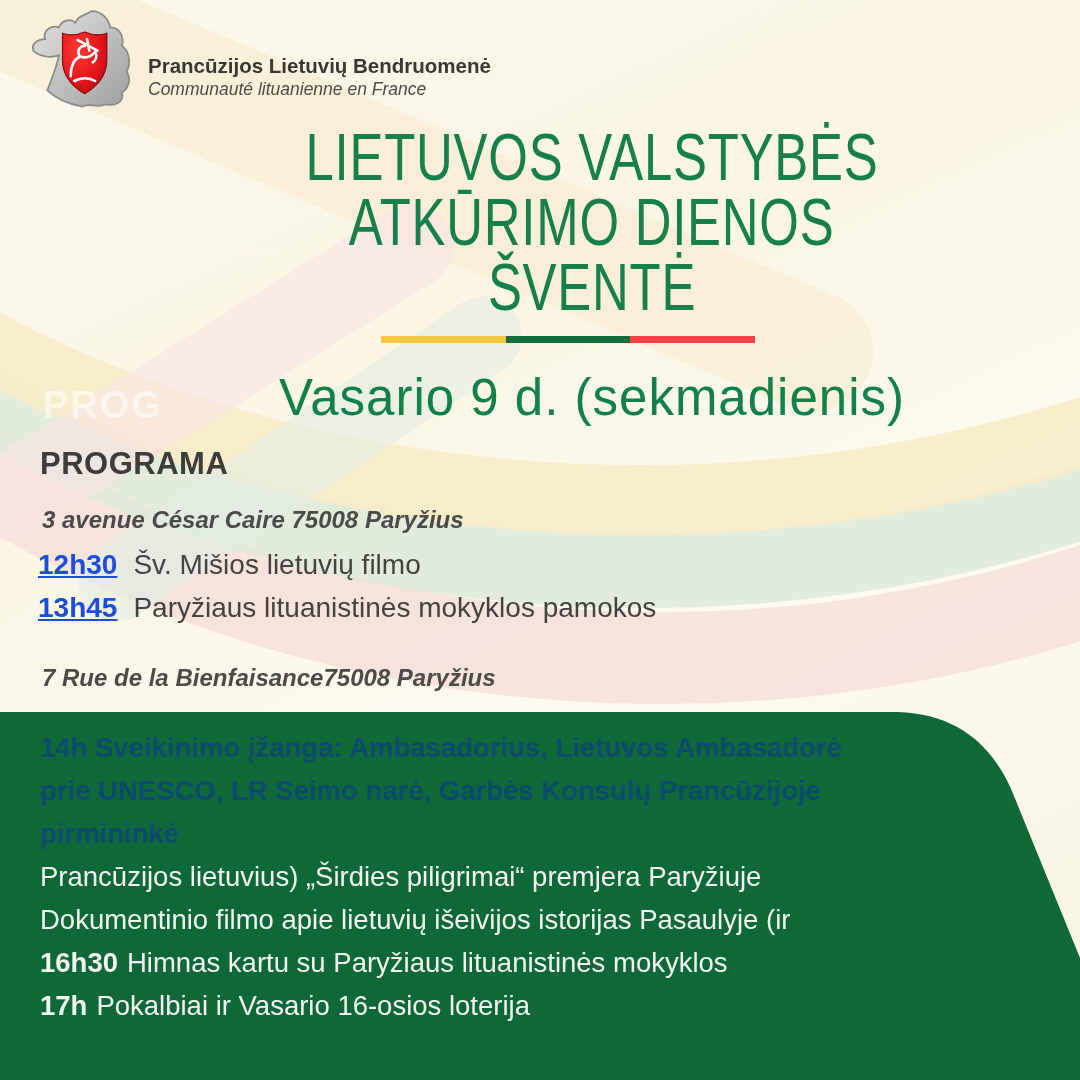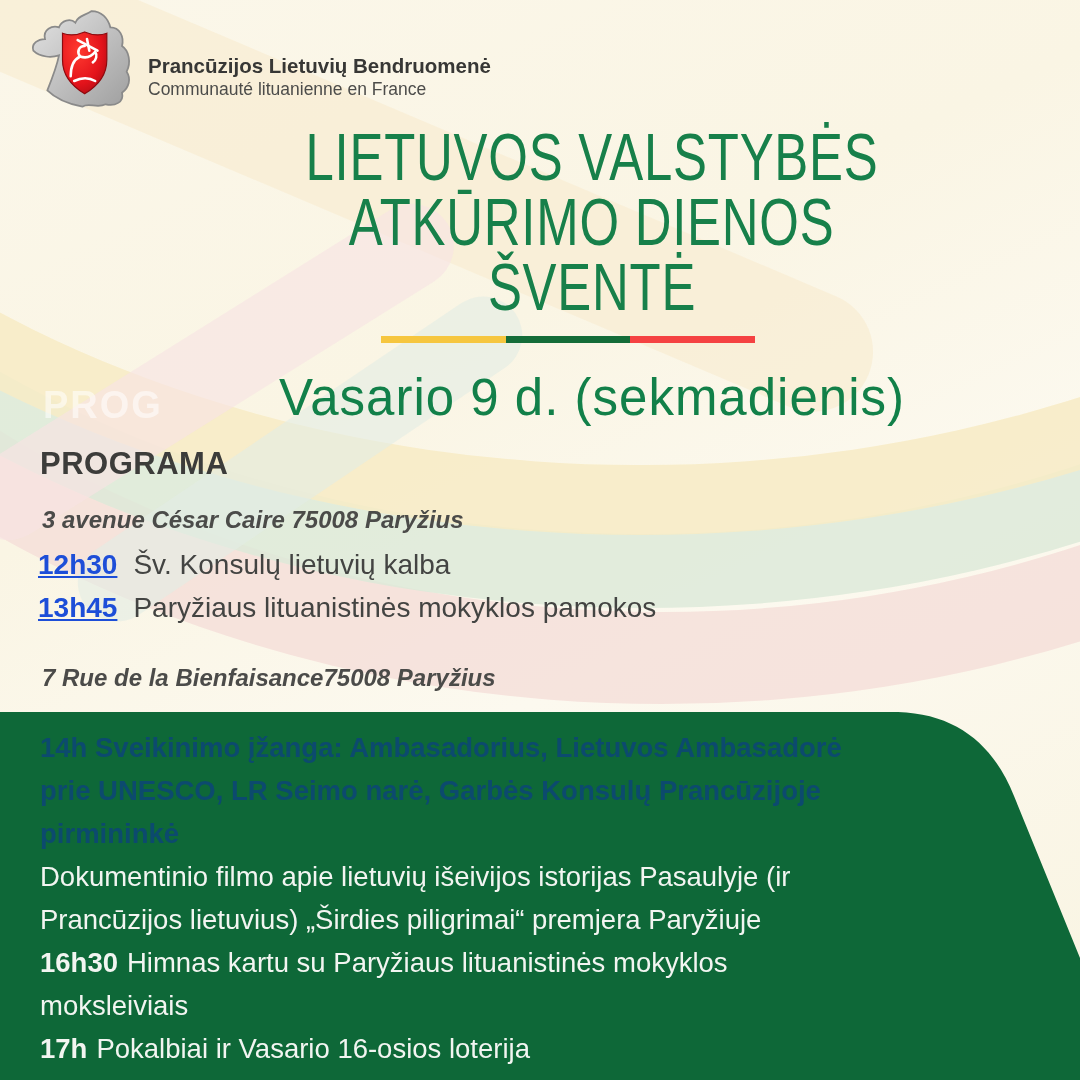--- a/index.html
+++ b/index.html
@@ -26,21 +26,21 @@
   .band-pink-diag{left:-70px;top:330px;width:560px;height:84px;background:#f7e3e3;
     transform:rotate(-32deg);border-radius:46px;opacity:.65;}
   .band-teal-diag{left:40px;top:420px;width:520px;height:78px;background:#e2ede5;
     transform:rotate(-34deg);border-radius:42px;opacity:.6;}
   .ghost-text{position:absolute;left:43px;top:384px;font-size:38px;font-weight:bold;
     letter-spacing:2px;color:rgba(255,255,255,.55);}
   
   .logo-map{position:absolute;left:24px;top:4px;width:140px;height:140px;}
   .logo-text{position:absolute;left:148px;top:53px;line-height:1.25;}
   .org-name{font-size:20.5px;font-weight:bold;color:#373735;}
-  .org-sub{font-size:17.5px;color:#4c4c4a;}
+  .org-sub{font-size:17.5px;font-style:italic;color:#4c4c4a;}
   
   .title-block{position:absolute;left:0;top:124px;width:1080px;text-align:center;
     transform:translateX(52px);line-height:65px;}
   .t-line{display:block;font-size:67px;font-weight:400;letter-spacing:1px;}
   .t-line span{display:inline-block;transform:scaleX(.76);transform-origin:50% 50%;white-space:nowrap;}
   
   .flag-divider{position:absolute;left:381px;top:336px;width:374px;height:7px;display:flex;}
   .flag-divider span{flex:1;height:100%;}
   
   .date-line{position:absolute;left:0;top:368px;width:1080px;text-align:center;
@@ -118,33 +118,32 @@
   <span style="background-color: rgb(20, 108, 56);"></span>
   <span style="background-color: rgb(245, 66, 66);"></span>
 </div>
 
 <div class="date-line" style="color: rgb(18, 128, 73);">Vasario 9 d. (sekmadienis)</div>
 
 <div class="programa">PROGRAMA</div>
 <div class="venue venue1">3 avenue César Caire 75008 Paryžius</div>
 
 <div class="sched-row row1">
-  <span class="time">12h30</span><span>Šv. Konsulų lietuvių kalba</span>
+  <span class="time">12h30</span><span>Šv. Mišios lietuvių filmo</span>
 </div>
 <div class="sched-row row2">
   <span class="time">13h45</span><span>Paryžiaus lituanistinės mokyklos pamokos</span>
 </div>
 
 <div class="venue venue2">7 Rue de la Bienfaisance75008 Paryžius</div>
 
 <svg class="green-shape" viewBox="0 0 1080 370" preserveAspectRatio="none">
   <path d="M0,2 H898 C958,4 994,36 1014,86 L1080,248 V370 H0 Z" fill="#0e6838"></path>
 </svg>
 <div class="green-text">
   <div class="gl bold"><span>14h Sveikinimo įžanga: Ambasadorius, Lietuvos Ambasadorė</span></div>
   <div class="gl bold"><span>prie UNESCO, LR Seimo narė, Garbės Konsulų Prancūzijoje</span></div>
   <div class="gl bold"><span>pirmininkė</span></div>
+  <div class="gl"><span>Prancūzijos lietuvius)  „Širdies piligrimai“ premjera Paryžiuje</span></div>
   <div class="gl"><span>Dokumentinio filmo apie lietuvių išeivijos istorijas Pasaulyje (ir</span></div>
-  <div class="gl"><span>Prancūzijos lietuvius)  „Širdies piligrimai“ premjera Paryžiuje</span></div>
   <div class="gl"><span class="time">16h30</span><span>Himnas kartu su Paryžiaus lituanistinės mokyklos</span></div>
-  <div class="gl"><span>moksleiviais</span></div>
   <div class="gl"><span class="time">17h</span><span>Pokalbiai ir Vasario 16-osios loterija</span></div>
 </div>
 
 </body></html>

